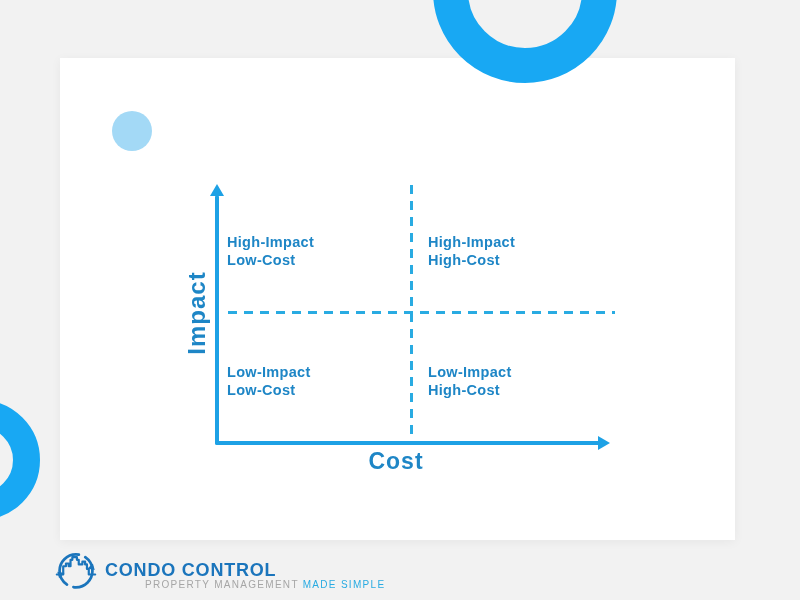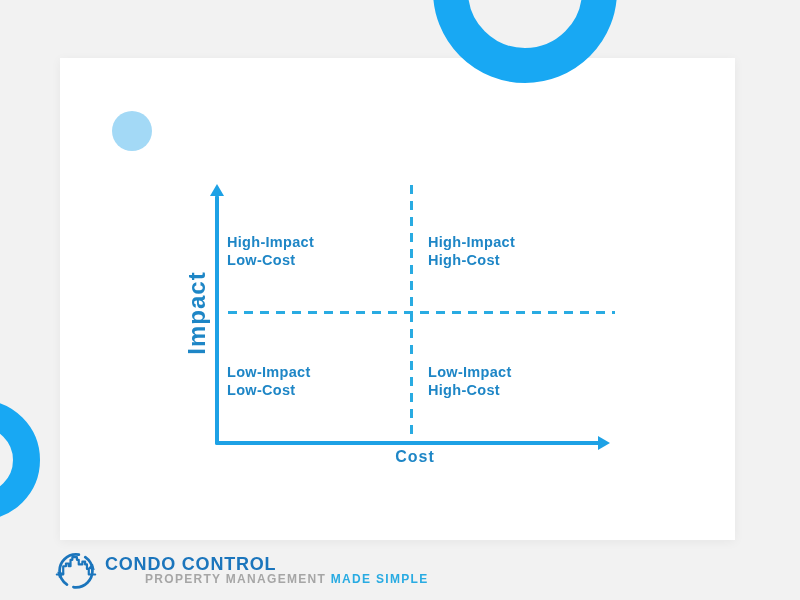--- a/index.html
+++ b/index.html
@@ -43,36 +43,36 @@
     border-top: 7px solid transparent; border-bottom: 7px solid transparent; border-left: 12px solid #1da1e5; }
 
   .v-dash { position: absolute; left: 410px; top: 185px; width: 3px; height: 254px;
     background: repeating-linear-gradient(180deg, #29abe2 0 9px, transparent 9px 16px); }
   .h-dash { position: absolute; left: 228px; top: 311px; width: 387px; height: 3px;
     background: repeating-linear-gradient(90deg, #29abe2 0 9px, transparent 9px 16px); }
 
   .ylabel { position: absolute; left: 117px; top: 298px; width: 160px; height: 30px;
     transform: rotate(-90deg); text-align: center; line-height: 30px;
     font-size: 24px; font-weight: bold; letter-spacing: 1px; color: #1e86c6; }
-  .xlabel { position: absolute; left: 355px; top: 448px; width: 120px; text-align: center;
-    font-size: 16px; font-weight: bold; letter-spacing: 1px; color: #1e86c6; }
+  .xlabel { position: absolute; left: 336px; top: 448px; width: 120px; text-align: center;
+    font-size: 23px; font-weight: bold; letter-spacing: 1px; color: #1e86c6; }
 
   .quad { position: absolute; width: 160px; 
     font-size: 14.5px; font-weight: bold; line-height: 18px; color: #1e86c6; letter-spacing: 0.3px; }
   .quad.q-tl { left: 227px; top: 233px; }
   .quad.q-tr { left: 428px; top: 233px; }
   .quad.q-bl { left: 227px; top: 363px; }
   .quad.q-br { left: 428px; top: 363px; }
 
   
-  .footer { position: absolute; left: 54px; top: 548px; display: flex; align-items: center; gap: 7px; z-index: 4; }
+  .footer { position: absolute; left: 54px; top: 548px; display: flex; align-items: flex-end; gap: 7px; z-index: 4; }
   .logo-icon { width: 44px; height: 42px; display: block; }
   .brand-text { display: flex; flex-direction: column; }
   .brand-name { font-size: 18px; font-weight: bold; letter-spacing: 0.8px; color: #1b75bc; line-height: 20px; }
-  .tagline { font-size: 12px; letter-spacing: 1.3px; line-height: 10px; font-weight: bold; padding-left: 40px; }
+  .tagline { font-size: 10px; letter-spacing: 1.3px; line-height: 10px; font-weight: normal; padding-left: 40px; }
   .tagline .t-gray { color: #a6a6a6; }
   .tagline .t-blue { color: #29abe2; }
 </style>
 </head>
 <body>
 
 <div class="page">
 
   <div class="ring-bottom"></div>
 

